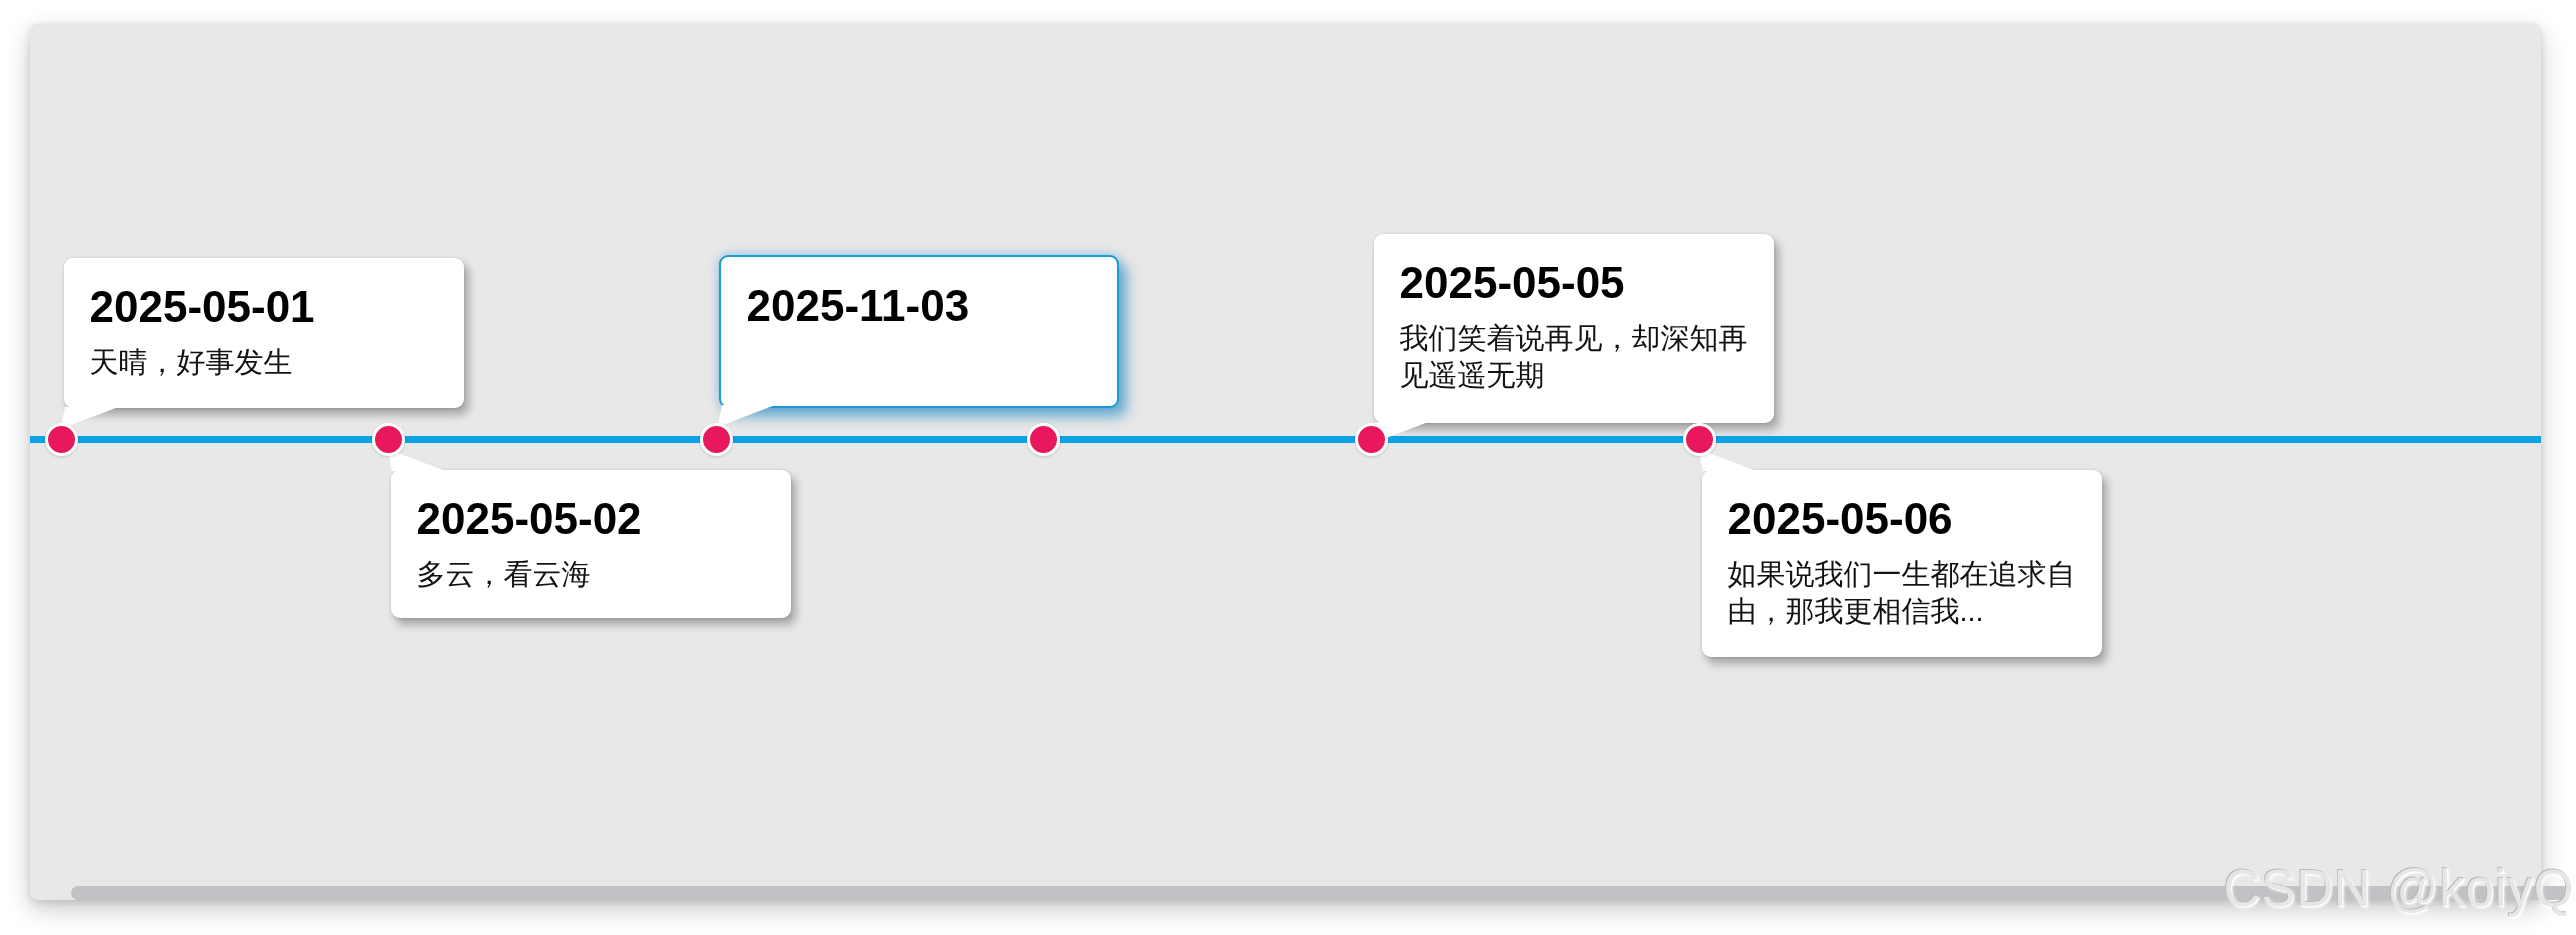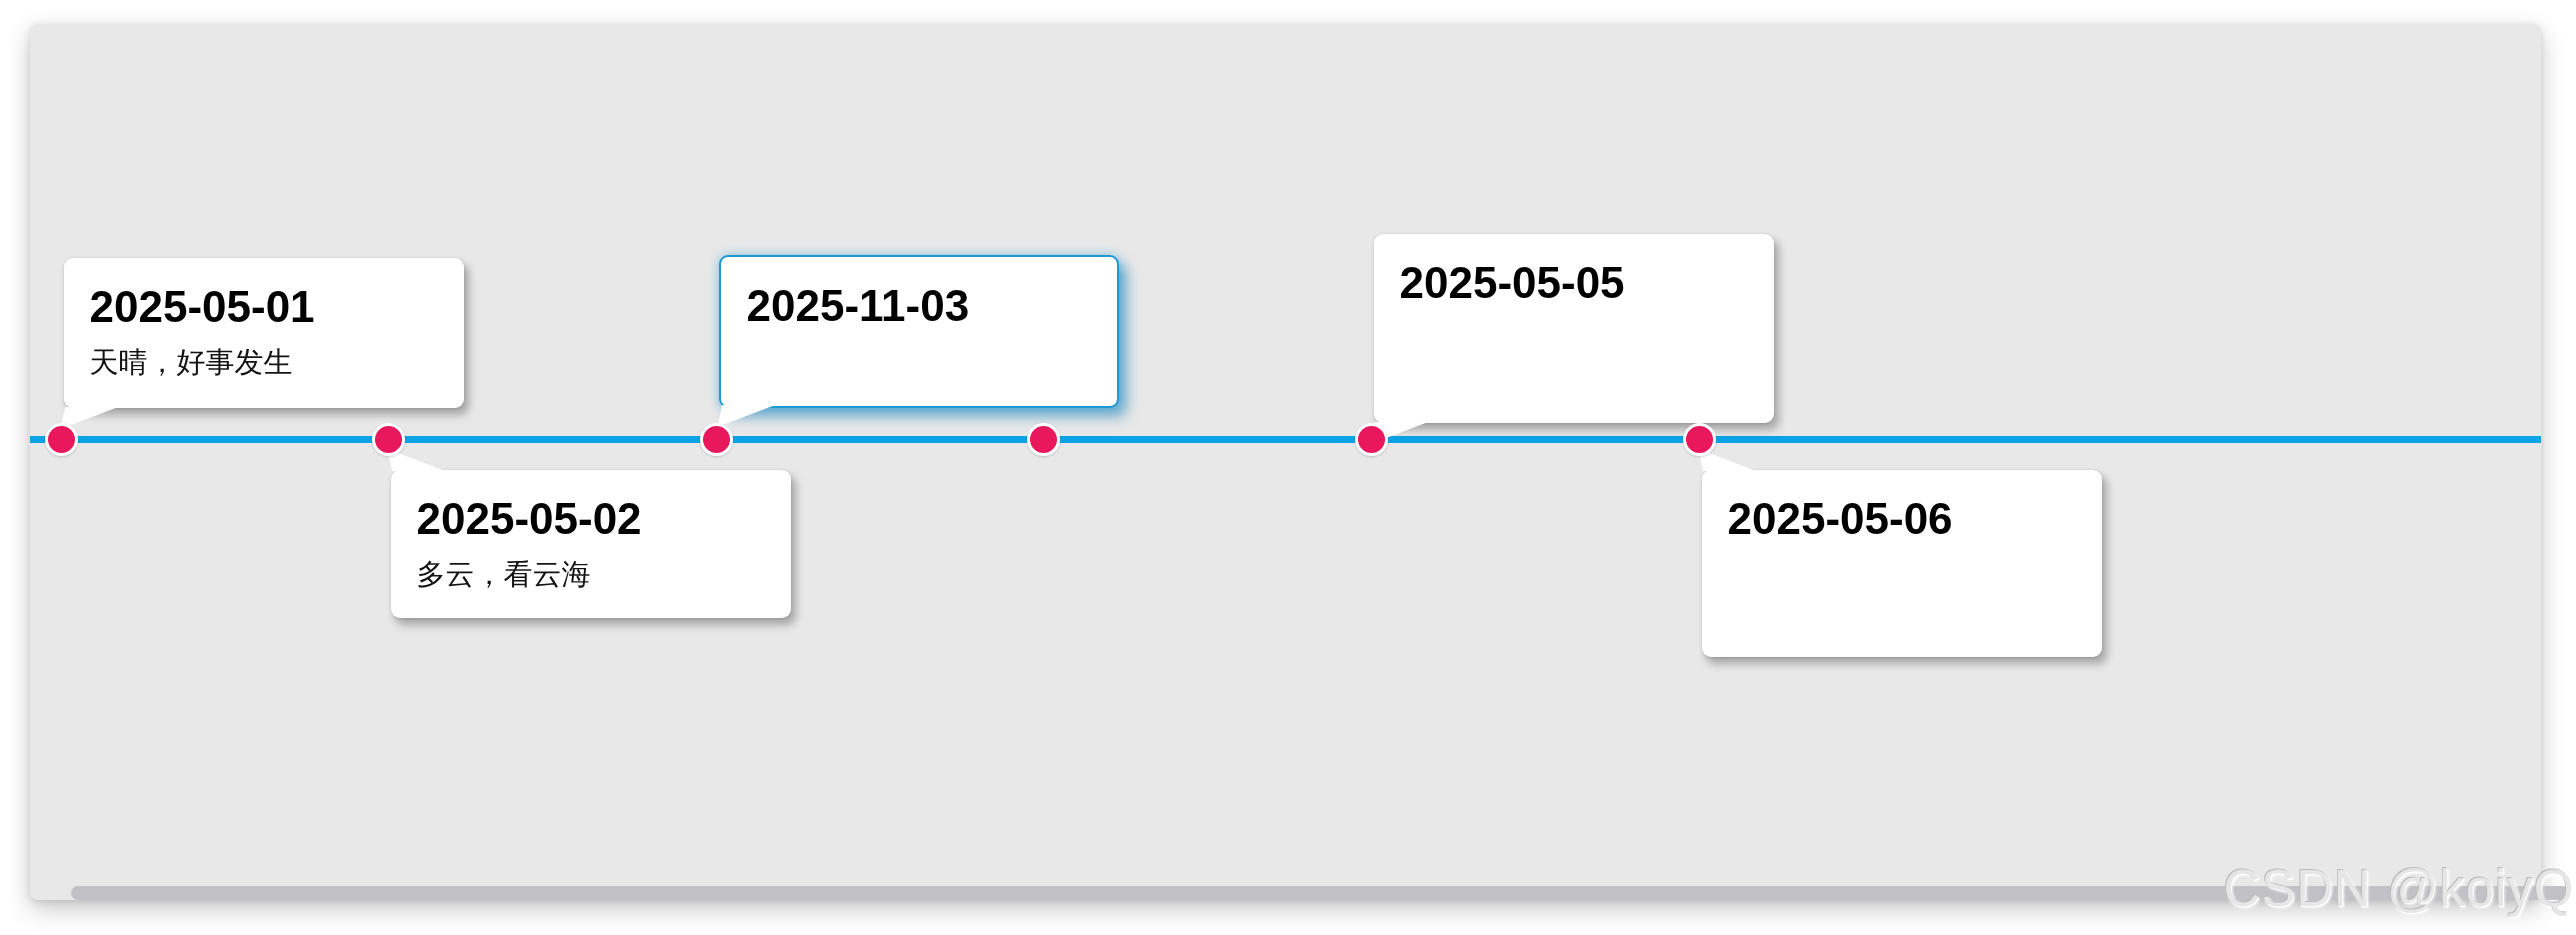--- a/index.html
+++ b/index.html
@@ -101,25 +101,27 @@
   </div>
 
   <div class="card selected" style="left:719px;top:255px;height:153px;">
     <div class="date">2025-11-03</div>
     <div class="tail down"></div>
   </div>
 
 
   <div class="card" style="left:1374px;top:218px;height:189px;margin-top:16px;">
     <div class="date">2025-05-05</div>
+    <p class="desc">我们笑着说再见，却深知再见遥遥无期</p>
     <div class="tail down"></div>
   </div>
 
   <div class="card" style="left:1702px;top:470px;height:187px;">
     <div class="date">2025-05-06</div>
+    <p class="desc">如果说我们一生都在追求自由，那我更相信我...</p>
     <div class="tail up"></div>
   </div>
 
   <div class="dot" style="left:45px;"></div>
   <div class="dot" style="left:372px;"></div>
   <div class="dot" style="left:700px;"></div>
   <div class="dot" style="left:1027px;"></div>
   <div class="dot" style="left:1355px;"></div>
   <div class="dot" style="left:1683px;"></div>
 

